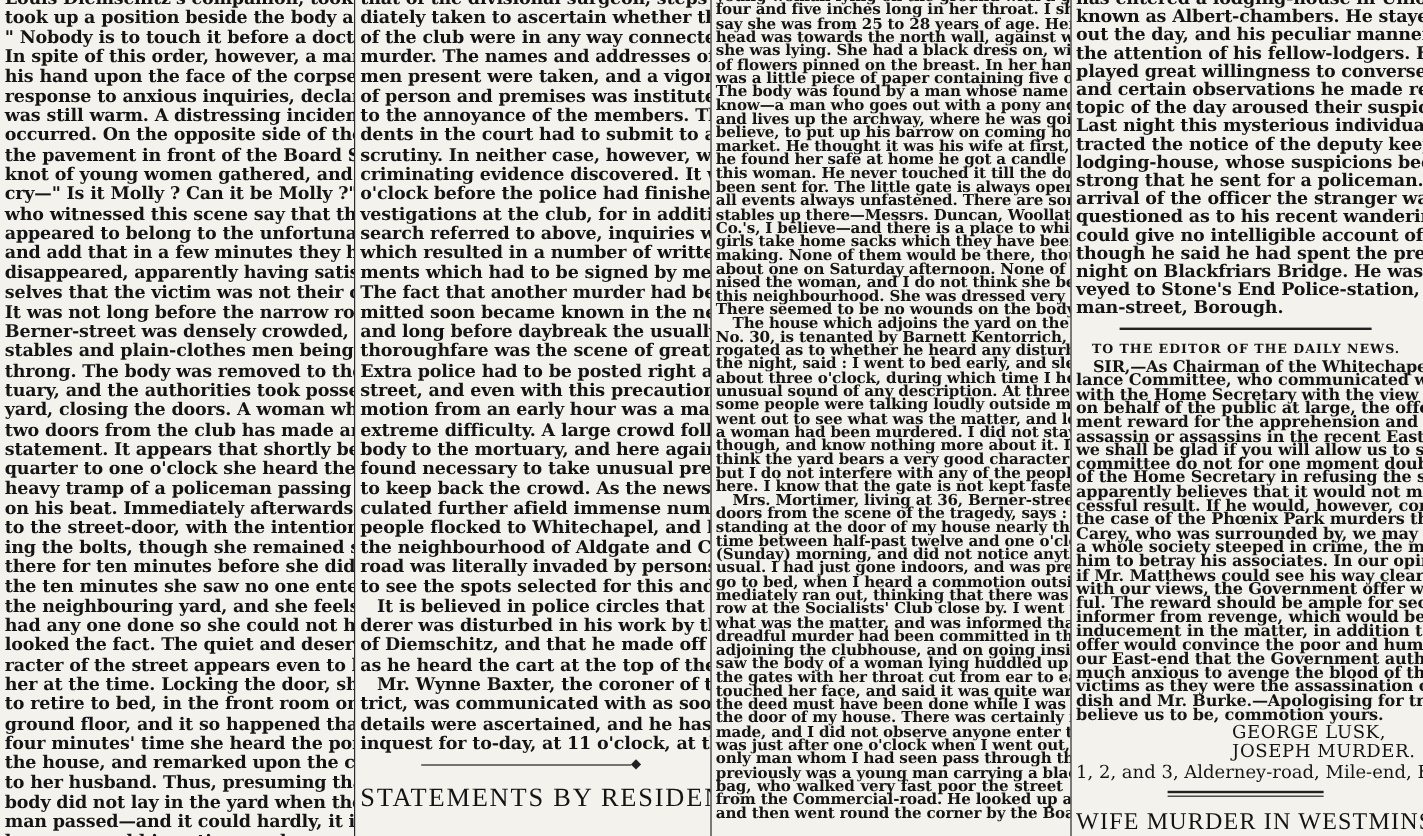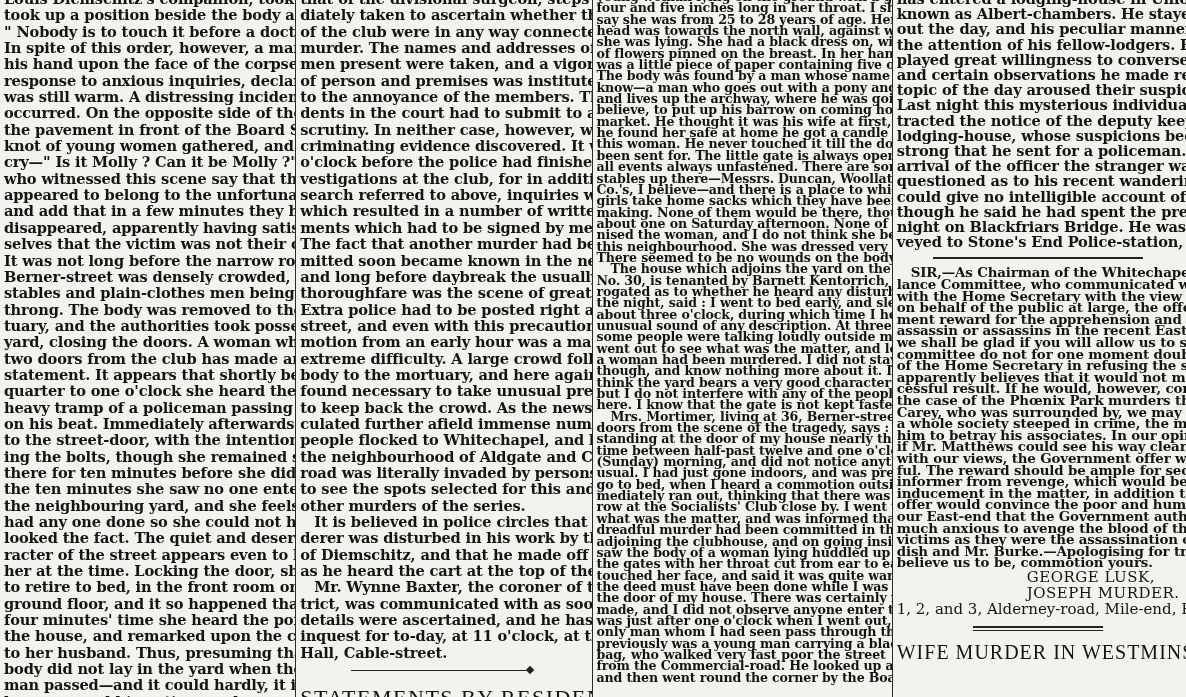--- a/index.html
+++ b/index.html
@@ -157,30 +157,28 @@
           <p class="line" style="line-height: 16.35px;">motion from an early hour was a matter of</p>
           <p class="line" style="line-height: 16.35px;">extreme difficulty. A large crowd followed the</p>
           <p class="line" style="line-height: 16.35px;">body to the mortuary, and here again it was</p>
           <p class="line" style="line-height: 16.35px;">found necessary to take unusual precautions</p>
           <p class="line" style="line-height: 16.35px;">to keep back the crowd. As the news cir-</p>
           <p class="line" style="line-height: 16.35px;">culated further afield immense numbers of</p>
           <p class="line" style="line-height: 16.35px;">people flocked to Whitechapel, and before noon</p>
           <p class="line" style="line-height: 16.35px;">the neighbourhood of Aldgate and Commercial-</p>
           <p class="line" style="line-height: 16.35px;">road was literally invaded by persons curious</p>
           <p class="line" style="line-height: 16.35px;">to see the spots selected for this and the</p>
-          <p class="line last" style="line-height: 16.35px;">other murders of the series.</p>
           <p class="line indent" style="line-height: 16.35px;">It is believed in police circles that the mur-</p>
           <p class="line" style="line-height: 16.35px;">derer was disturbed in his work by the arrival</p>
           <p class="line" style="line-height: 16.35px;">of Diemschitz, and that he made off as soon</p>
           <p class="line last" style="line-height: 16.35px;">as he heard the cart at the top of the street.</p>
           <p class="line indent" style="line-height: 16.35px;">Mr. Wynne Baxter, the coroner of the dis-</p>
           <p class="line" style="line-height: 16.35px;">trict, was communicated with as soon as the</p>
           <p class="line" style="line-height: 16.35px;">details were ascertained, and he has fixed the</p>
           <p class="line" style="line-height: 16.35px;">inquest for to-day, at 11 o'clock, at the Vestry</p>
-          <p class="line last" style="line-height: 16.35px;">Hall, Cable-street.</p>
         </div>
       <div class="ornament">
         <div class="bar" style="width:175px"></div>
         <div class="dot"></div>
       </div>
       <div class="headline">STATEMENTS BY RESIDENTS.</div>
 
     </div>
   </div>
   <div class="rule-v"></div>
@@ -265,22 +263,24 @@
           <p class="line" style="line-height: 15.2px;">Last night this mysterious individual at-</p>
           <p class="line" style="line-height: 15.2px;">tracted the notice of the deputy keeper of the</p>
           <p class="line" style="line-height: 15.2px;">lodging-house, whose suspicions became so</p>
           <p class="line" style="line-height: 15.2px;">strong that he sent for a policeman. On the</p>
           <p class="line" style="line-height: 15.2px;">arrival of the officer the stranger was</p>
           <p class="line" style="line-height: 15.2px;">questioned as to his recent wanderings, but he</p>
           <p class="line" style="line-height: 15.2px;">could give no intelligible account of them,</p>
           <p class="line" style="line-height: 15.2px;">though he said he had spent the previous</p>
           <p class="line" style="line-height: 15.2px;">night on Blackfriars Bridge. He was con-</p>
           <p class="line" style="line-height: 15.2px;">veyed to Stone's End Police-station, Black-</p>
+          <p class="line last" style="line-height: 15.2px;">man-street, Borough.</p>
         </div>
       <div class="rule-h" style="width:210px"></div>
+      <div class="small-caps-head">TO THE EDITOR OF THE DAILY NEWS.</div>
       <div id="c4b">
           <p class="line indent" style="font-size: 13.4px; line-height: 11.6px;">SIR,—As Chairman of the Whitechapel Vigi-</p>
           <p class="line" style="font-size: 13.4px; line-height: 11.6px;">lance Committee, who communicated without result</p>
           <p class="line" style="font-size: 13.4px; line-height: 11.6px;">with the Home Secretary with the view of obtaining,</p>
           <p class="line" style="font-size: 13.4px; line-height: 11.6px;">on behalf of the public at large, the offer of a Govern-</p>
           <p class="line" style="font-size: 13.4px; line-height: 11.6px;">ment reward for the apprehension and conviction of the</p>
           <p class="line" style="font-size: 13.4px; line-height: 11.6px;">assassin or assassins in the recent East-end atrocities,</p>
           <p class="line" style="font-size: 13.4px; line-height: 11.6px;">we shall be glad if you will allow us to state that the</p>
           <p class="line" style="font-size: 13.4px; line-height: 11.6px;">committee do not for one moment doubt the sincerity</p>
           <p class="line" style="font-size: 13.4px; line-height: 11.6px;">of the Home Secretary in refusing the said offer, as he</p>

